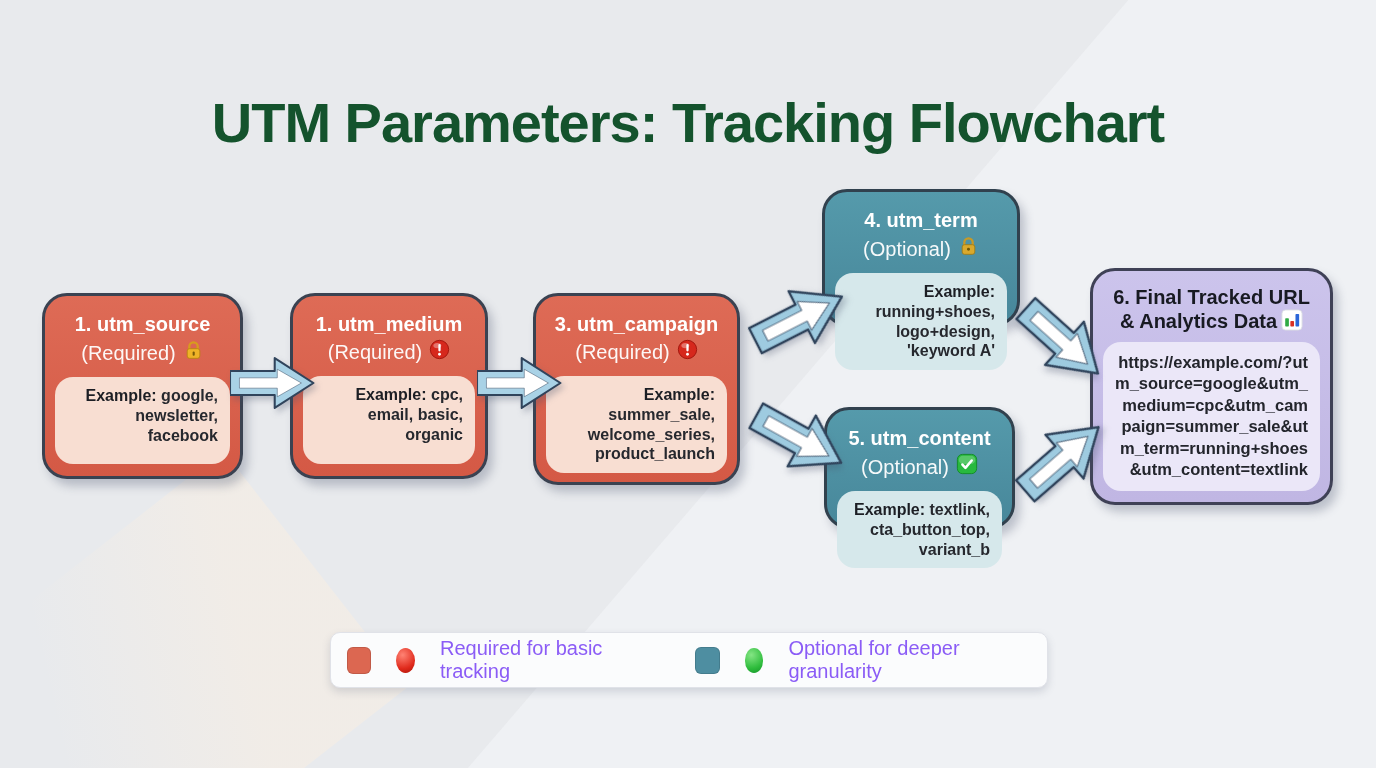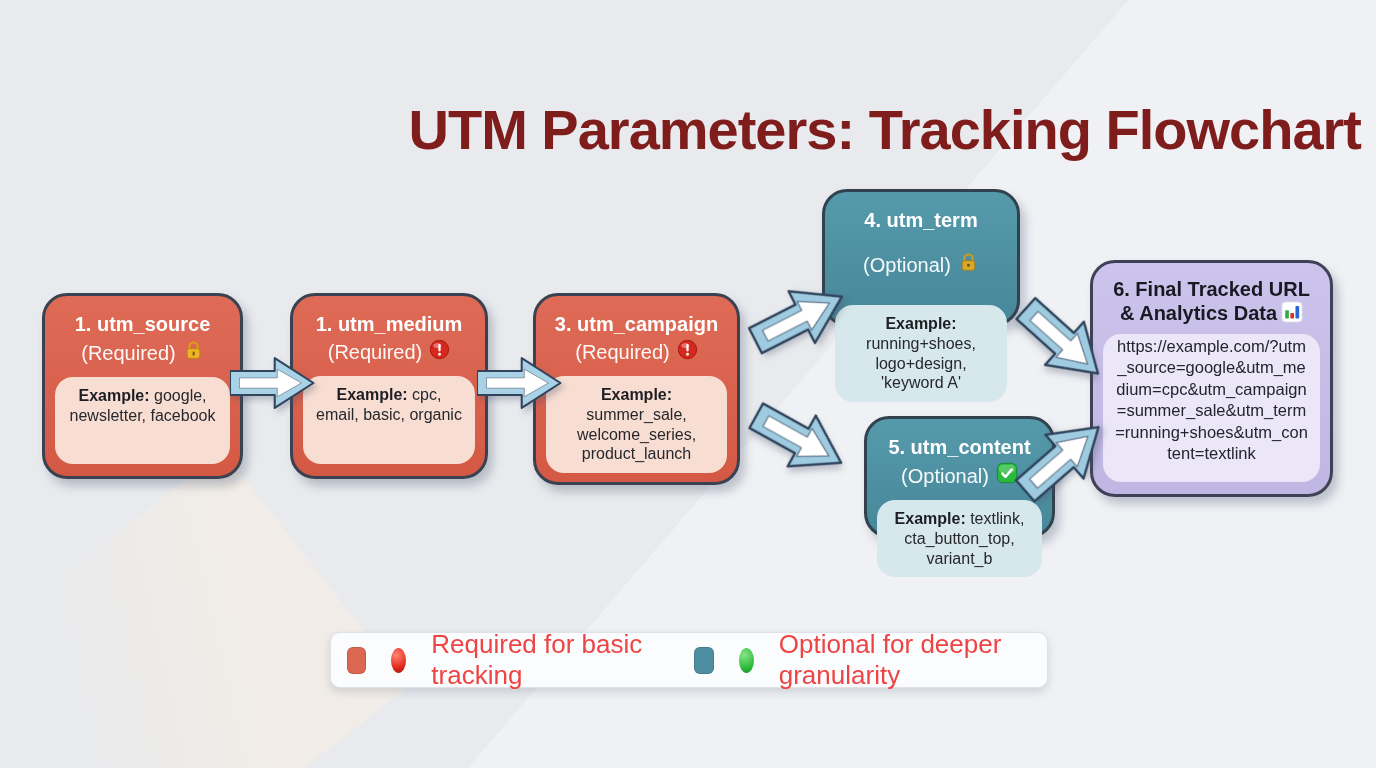--- a/index.html
+++ b/index.html
@@ -12,23 +12,23 @@
     position:absolute; inset:0;
     background:#f0f2f5; opacity:.8;
     clip-path:polygon(82% 0, 100% 0, 100% 100%, 34% 100%);
   }
   .bg-streak {
     position:absolute; left:-60px; bottom:-80px; width:420px; height:300px;
     background:linear-gradient(115deg, rgba(248,238,226,0) 30%, rgba(248,238,226,.55) 70%);
     transform:rotate(-38deg);
   }
   .page-title {
-    position:absolute; top:82px; left:0; right:0; margin:15px;
-    text-align:right; font-size:56px; font-weight:700;
-    letter-spacing:-1px; color:#7f1d1d;
+    position:absolute; top:82px; left:0; right:0; margin:8px;
+    text-align:center; font-size:56px; font-weight:700;
+    letter-spacing:-1px; color:#14532d;
   }
   
   .param-box {
     position:absolute; box-sizing:border-box;
     border:3px solid #3a4251; border-radius:25px;
     box-shadow:5px 7px 10px rgba(80,90,115,.32);
     padding:10px 10px 12px 10px;
     display:flex; flex-direction:column;
   }
   .required { background:linear-gradient(180deg,#de6b56 0%,#d45945 100%); }
@@ -43,51 +43,51 @@
     color:rgba(255,255,255,.95); font-size:20px; text-align:center;
     display:flex; justify-content:center; align-items:center; gap:7px;
     margin-top:3px; line-height:1.2;
   }
   .final .box-title { color:#181a22; margin-top:4px; }
   .title-icon { display:inline-block; vertical-align:-3px; margin-left:4px; }
 
   .example-box {
     background:#f8ded2; border-radius:18px;
     margin-top:11px; padding:9px 12px; flex:1;
-    font-size:16px; color:#26282e; line-height:1.24; text-align:center;
+    font-size:16px; color:#26282e; line-height:1.24; text-align:right;font-weight:bold;
   }
   .optional .example-box { background:#d6e8eb; }
-  .final .example-box { background:#ebe7f8; font-size:16.5px; line-height:1.3; word-break:break-all; color:#23252c; padding:2px 12px;margin-top:6px; }
+  .final .example-box { background:#ebe7f8; font-size:16.5px; line-height:1.3; word-break:break-all; color:#23252c; padding:10px 12px;margin-top:6px; }
   .example-box b { color:#1c1e24; }
 
   #node1 { left:42px;  top:293px; width:201px; height:186px; }
   #node2 { left:290px; top:293px; width:198px; height:186px; }
   #node3 { left:533px; top:293px; width:207px; height:192px; }
-  #node4 { left:822px; top:189px; width:198px; height:137px;gap:16px; }
-  #node5 { left:824px; top:416px; width:191px; height:122px;margin-left:40px; }
-  #node6 { left:1090px; top:260px; width:243px; height:237px; }
+  #node4 { left:822px; top:189px; width:198px; height:137px; }
+  #node5 { left:824px; top:407px; width:191px; height:122px; }
+  #node6 { left:1090px; top:268px; width:243px; height:237px; }
 
   
   .arrow { position:absolute; filter:drop-shadow(3px 4px 3px rgba(70,80,105,.3)); z-index:5; }
   #arrow-1-2 { left:230px; top:351px; }
   #arrow-2-3 { left:477px; top:351px; }
   #arrow-3-4 { left:733px; top:286px; transform:rotate(-27deg); }
   #arrow-3-5 { left:733px; top:408px; transform:rotate(29deg); }
   #arrow-4-6 { left:996px; top:310px; transform:rotate(42deg); }
   #arrow-5-6 { left:996px; top:426px; transform:rotate(-41deg); }
 
   
   .legend {
     position:absolute; left:330px; top:632px; width:718px; height:56px;
     box-sizing:border-box; background:#fbfcfd;
     border:1px solid #e0e2e8; border-radius:10px;
     box-shadow:0 4px 9px rgba(80,90,115,.2);
     display:flex; align-items:center; padding:0 16px;
   }
-  .legend-item { display:flex; align-items:center; gap:25px; font-size:26px; color:#ef4444; }
+  .legend-item { display:flex; align-items:center; gap:25px; font-size:20px; color:#8b5cf6; }
   .legend-item + .legend-item { margin-left:42px; }
   .swatch { width:27px; height:27px; border-radius:6px; box-shadow:inset 0 0 0 1px rgba(0,0,0,.12); }
   .swatch-required { background:#dc6751; }
   .swatch-optional { background:#4e8ea1; }
   .dot { width:21px; height:25px; border-radius:50%; }
   .dot-red   { background:radial-gradient(circle at 35% 28%, #ff8374, #e02a1c 62%, #a81306); }
   .dot-green { background:radial-gradient(circle at 35% 28%, #84e584, #2ebc3c 62%, #14912a); }
 </style>
 </head>
 <body>

